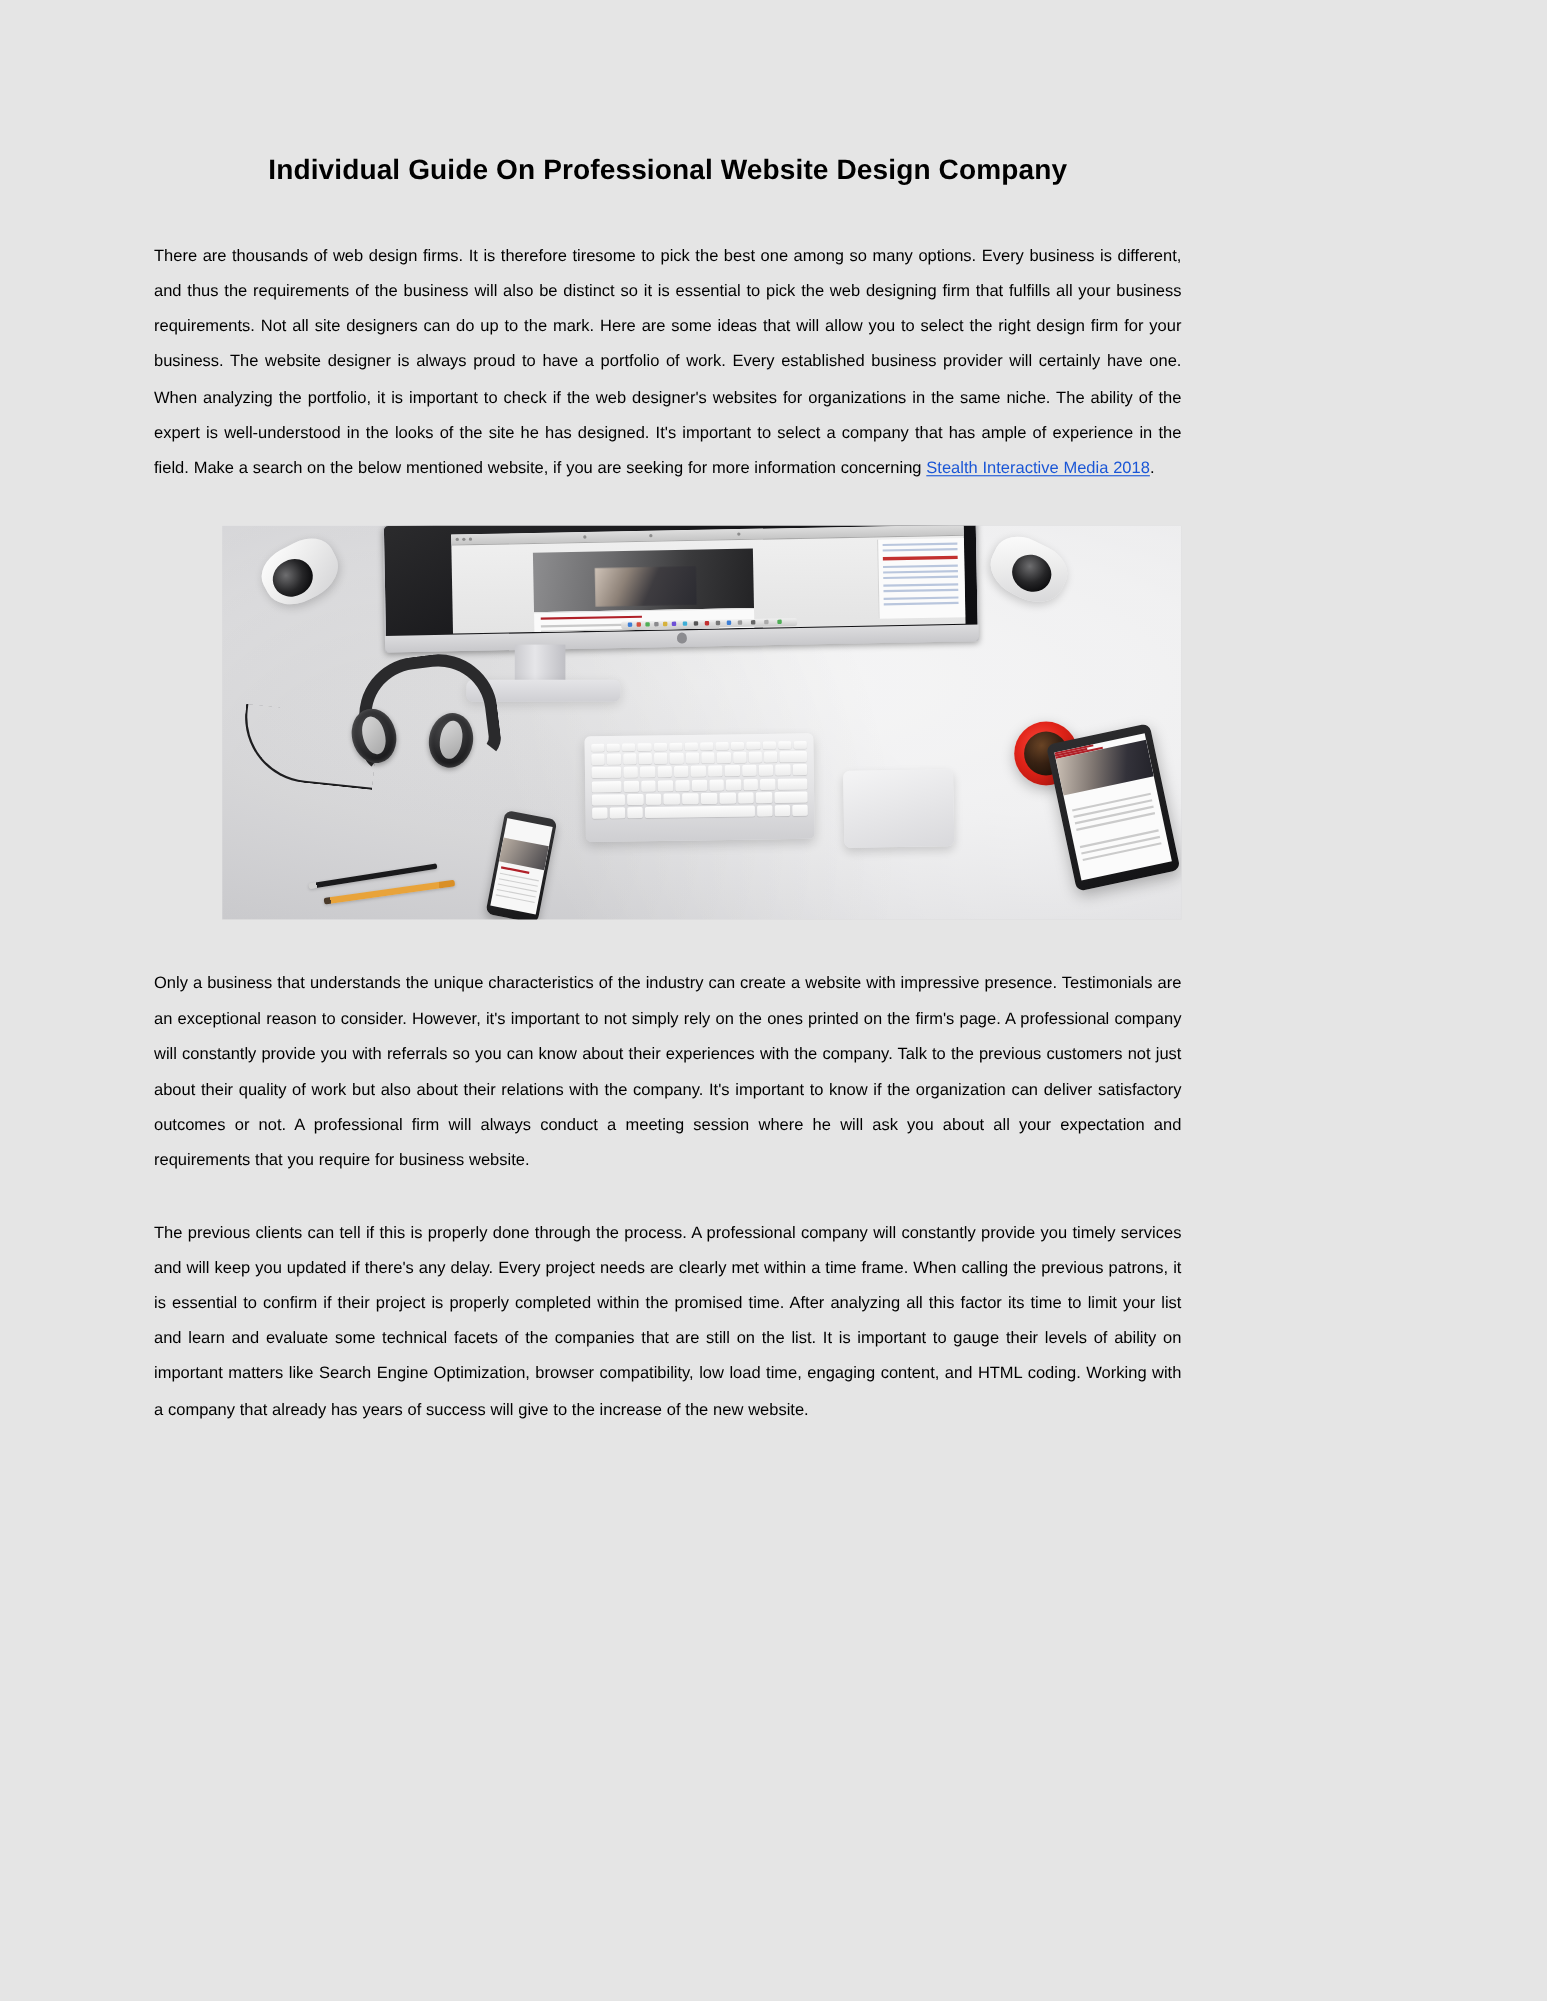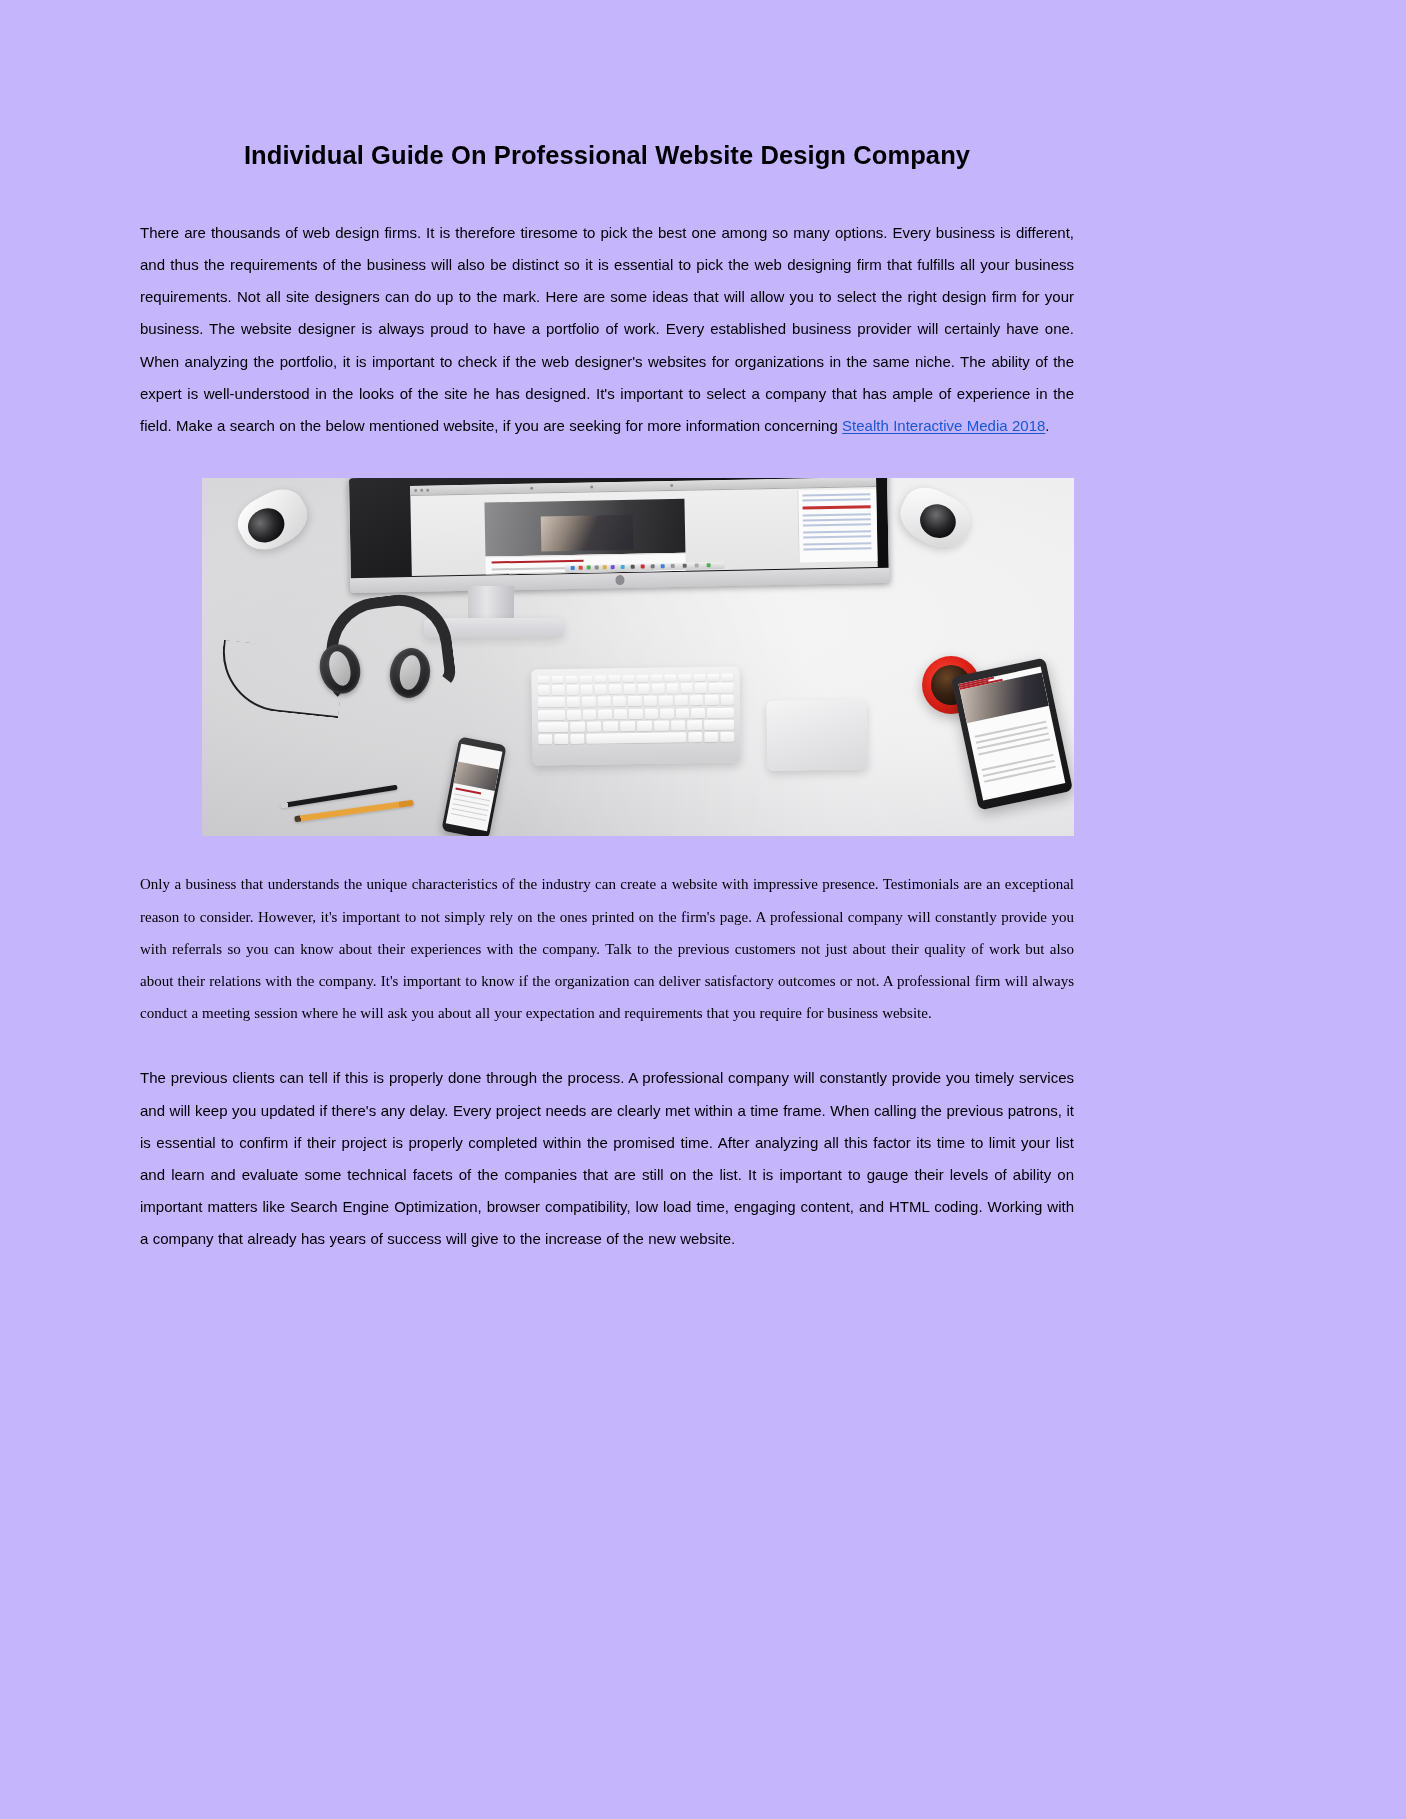--- a/index.html
+++ b/index.html
@@ -8,21 +8,21 @@
     background: #ffffff;
   }
   body {
     font-family: "Liberation Sans", sans-serif;
     color: #000000;
   }
   .page {
     position: relative;
     width: 1406px;
     height: 1819px;
-    background: #c4b5fd;
+    background: #e5e5e5;
     margin: 0 auto;
     overflow: hidden;
     box-sizing: border-box;
   }
   .content {
     position: absolute;
     left: 140px;
     top: 0;
     width: 934px;
   }
@@ -39,21 +39,21 @@
   .para {
     font-size: 15px;
     line-height: 32.2px;
     text-align: justify;
     text-justify: inter-word;
     margin: 0;
     color: #000000;
     word-spacing: 0.2px;
   }
   .para-1 { margin-top: 45px; }
-  .para-2 { margin-top: 32px; font-family: Liberation Serif, serif; }
+  .para-2 { margin-top: 42px; }
   .para-3 { margin-top: 33px; }
 
   .doc-link {
     color: #1a56d6;
     text-decoration: underline;
     text-decoration-color: #1a56d6;
     text-underline-offset: 2px;
   }
 
   

